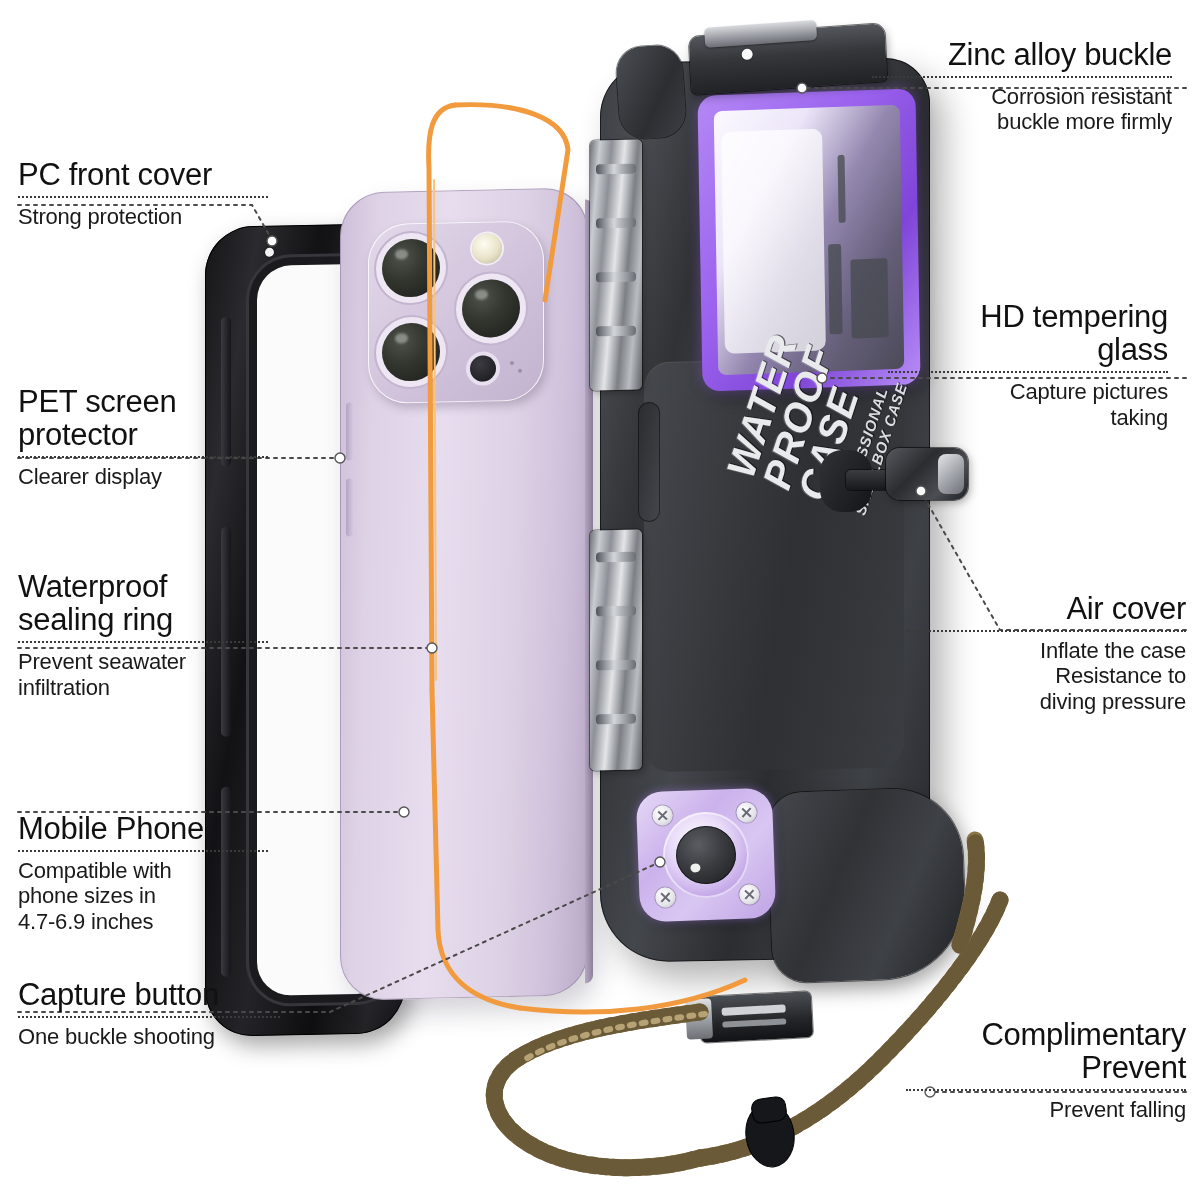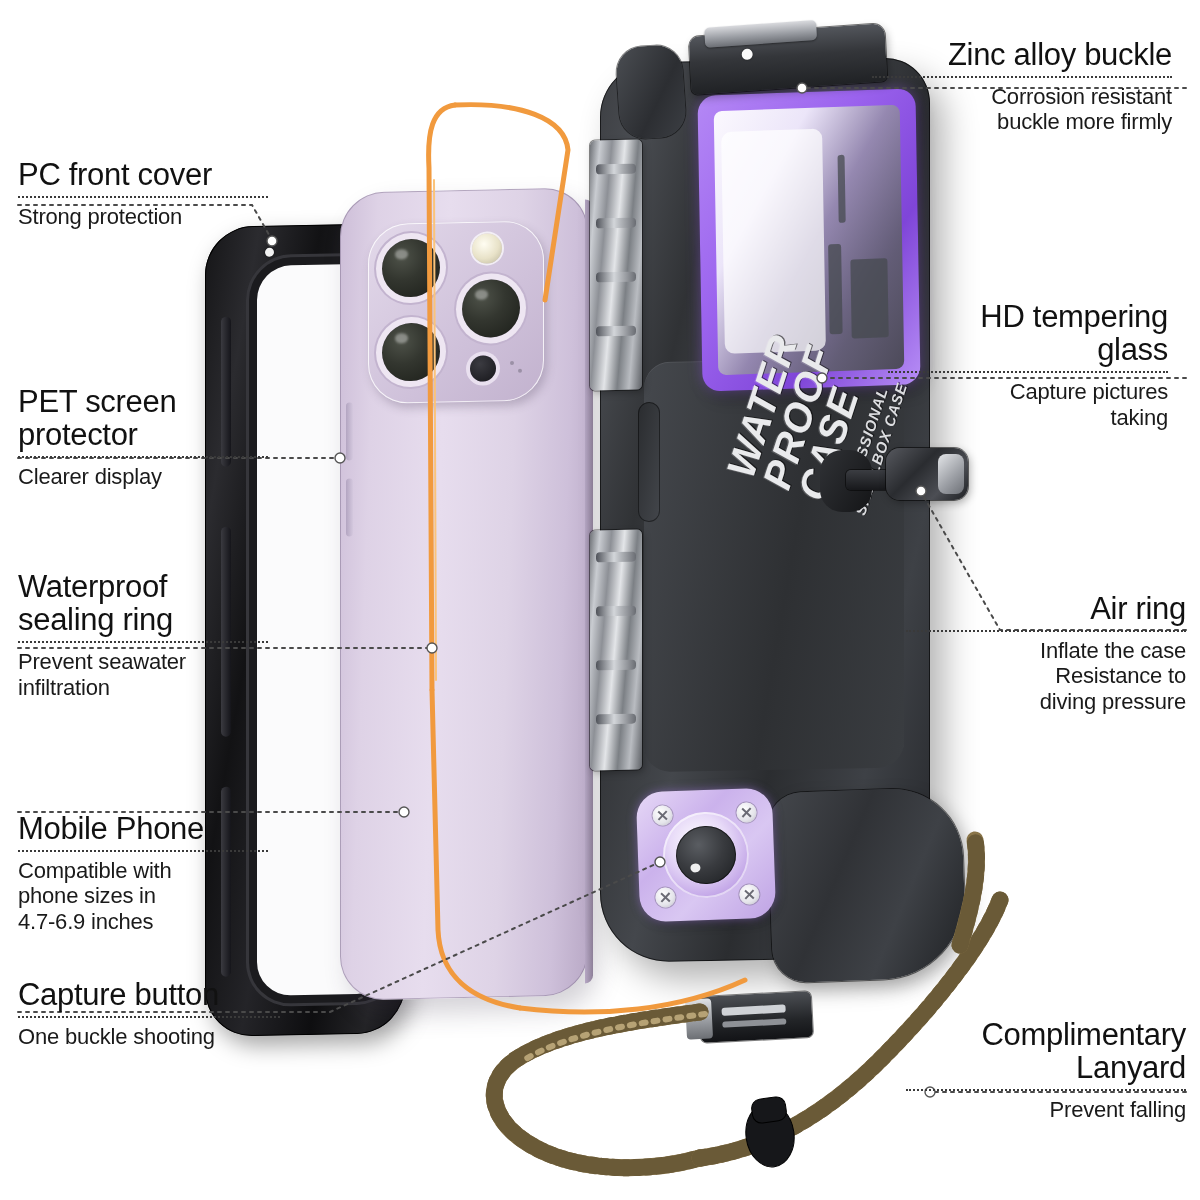--- a/index.html
+++ b/index.html
@@ -492,27 +492,27 @@
 
   <div class="callout right-align" style="right:32px;top:300px;width:280px;">
     <div class="title">HD tempering
 glass</div>
     <div class="rule"></div>
     <div class="sub">Capture pictures
 taking</div>
   </div>
 
   <div class="callout right-align" style="right:14px;top:592px;width:280px;">
-    <div class="title">Air ring</div>
+    <div class="title">Air cover</div>
     <div class="rule"></div>
     <div class="sub">Inflate the case
 Resistance to
 diving pressure</div>
   </div>
 
   <div class="callout right-align" style="right:14px;top:1018px;width:280px;">
     <div class="title">Complimentary
-Lanyard</div>
+Prevent</div>
     <div class="rule"></div>
     <div class="sub">Prevent falling</div>
   </div>
 
 </div>
 
 </body></html>

